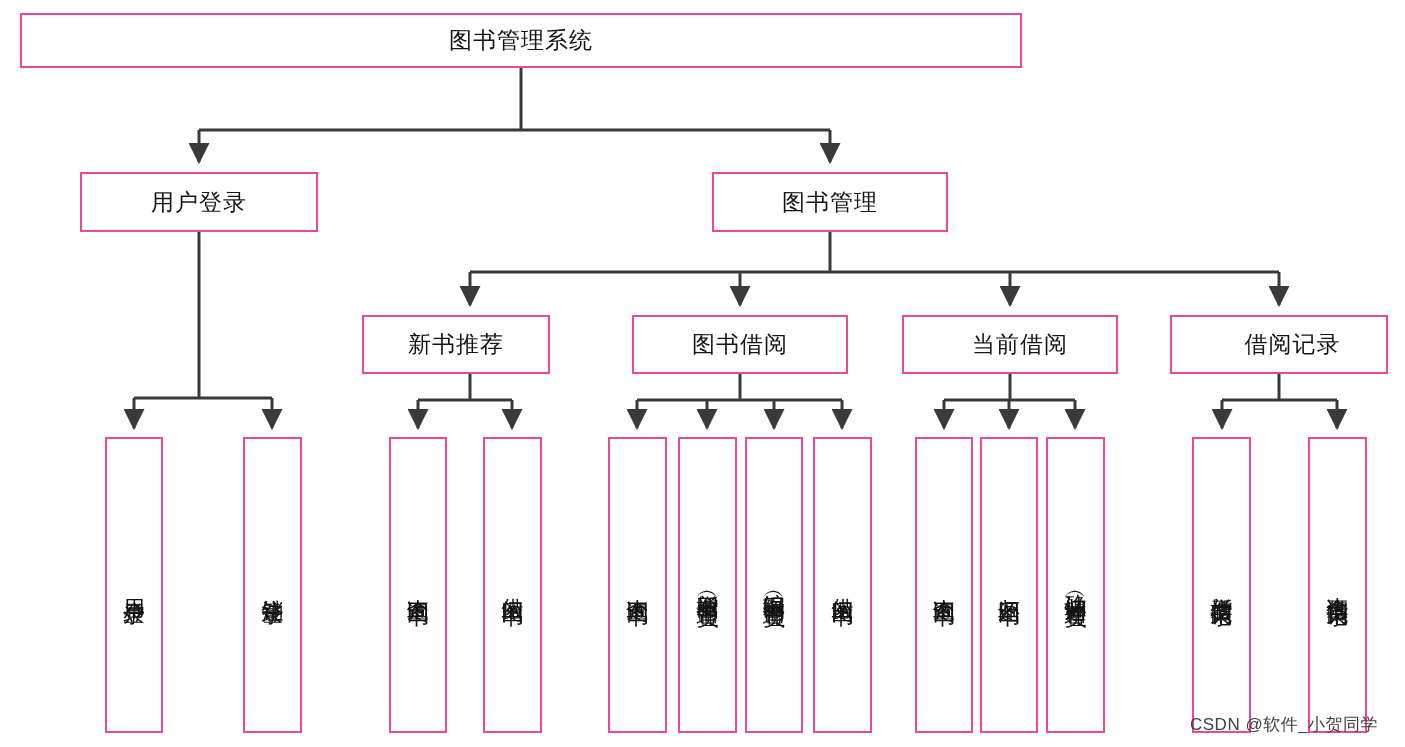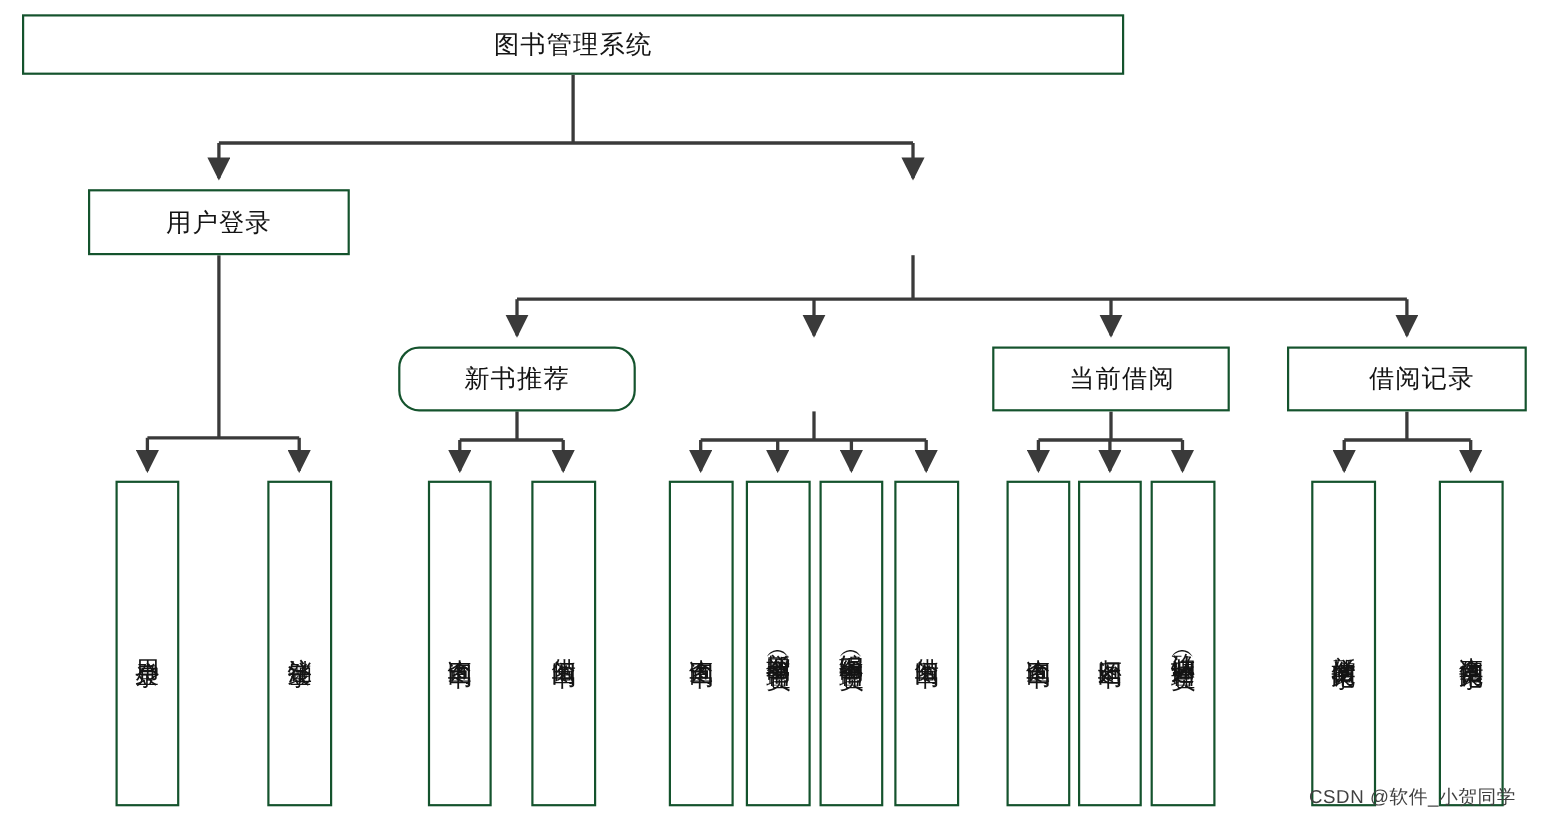--- a/index.html
+++ b/index.html
@@ -5,21 +5,21 @@
   html,body{margin:0;padding:0;background:#ffffff;}
   body{
     width:1405px;height:747px;overflow:hidden;
     font-family:"Liberation Sans","DejaVu Sans",sans-serif;
     color:#1a1a1a;
   }
   #stage{position:relative;width:1405px;height:747px;background:#fff;}
   svg.edges{position:absolute;left:0;top:0;width:1405px;height:747px;}
   .node{
     position:absolute;box-sizing:border-box;
-    background:#ffffff;border:2px solid #14532d;
+    background:#ffffff;border:2px solid #ec4899;
     display:flex;align-items:center;justify-content:center;
     text-align:center;color:#141414;
   }
   .node.h{font-size:23px;letter-spacing:1px;}
   .node.v{
     writing-mode:vertical-rl;text-orientation:upright;
     font-size:22px;line-height:1.18;letter-spacing:2px;
     padding:10px 0;
   }
   .node.v .lbl{writing-mode:vertical-rl;text-orientation:upright;display:block;}
@@ -84,23 +84,29 @@
     </g>
   </svg>
 
   <div class="node h" style="left:20px;top:13px;width:1002px;height:55px;">
     <span class="lbl">图书管理系统</span>
   </div>
 
   <div class="node h" style="left:80px;top:172px;width:238px;height:60px;">
     <span class="lbl">用户登录</span>
   </div>
+  <div class="node h" style="left:712px;top:172px;width:236px;height:60px;">
+    <span class="lbl">图书管理</span>
+  </div>
 
-  <div class="node h" style="left:362px;top:315px;width:216px;height:59px;border-radius:19px;">
+  <div class="node h" style="left:362px;top:315px;width:188px;height:59px;">
     <span class="lbl">新书推荐</span>
+  </div>
+  <div class="node h" style="left:632px;top:315px;width:216px;height:59px;">
+    <span class="lbl">图书借阅</span>
   </div>
   <div class="node h" style="left:902px;top:315px;width:216px;height:59px;padding-left:20px;">
     <span class="lbl">当前借阅</span>
   </div>
   <div class="node h" style="left:1170px;top:315px;width:218px;height:59px;padding-left:27px;">
     <span class="lbl">借阅记录</span>
   </div>
 
   <div class="node v" style="left:105px;top:437px;width:58px;height:296px;">
     <span class="lbl">用户登录</span>

